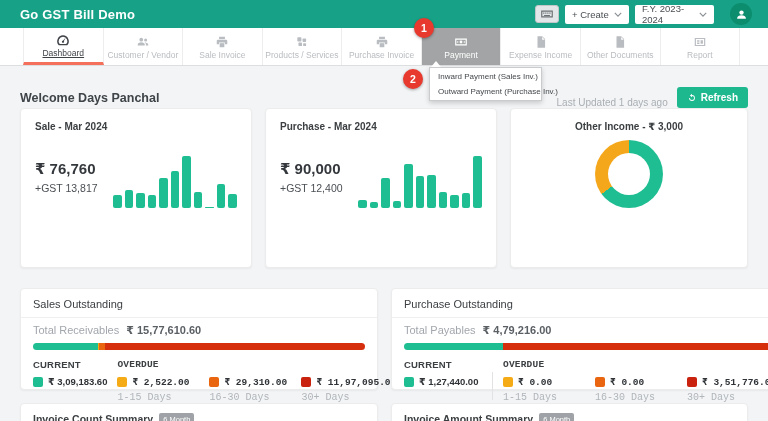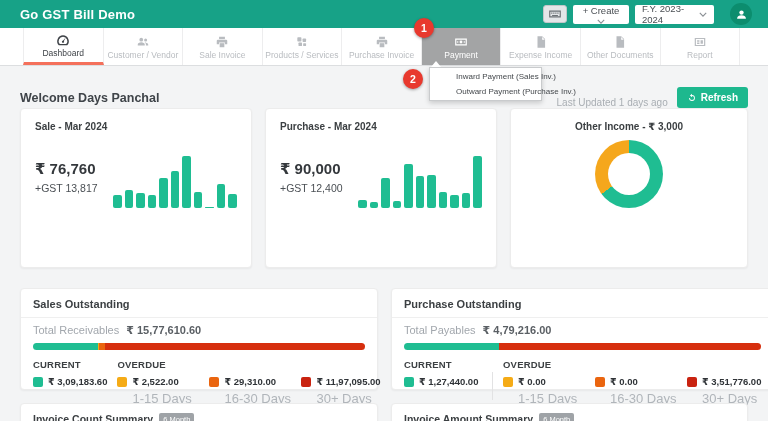--- a/index.html
+++ b/index.html
@@ -7,47 +7,47 @@
   .page { position:relative; width:768px; height:421px; overflow:hidden; background:#f3f4f5; }
 
   
   .topbar { height:28px; background:#17a287; display:flex; align-items:center; padding:0 16px 0 20px; }
   .app-title { color:#fff; font-size:13px; font-weight:bold; letter-spacing:.2px; }
   .topbar-right { margin-left:auto; display:flex; align-items:center; }
   .kb-btn { width:24px; height:18px; background:#e3e6e8; border:1px solid #c2c6c9; border-radius:3px;
             display:flex; align-items:center; justify-content:center; color:#6c7175; cursor:pointer; }
   .tb-select { background:#fff; border-radius:2px; height:19px; display:flex; align-items:center;
                justify-content:space-between; font-size:9.5px; color:#4a4f54; padding:0 7px; cursor:pointer; }
-  .sel-create { width:56px; margin-left:6px;flex-direction:column; }
+  .sel-create { width:64px; margin-left:6px; }
   .sel-fy { width:79px; margin-left:6px; }
   .avatar { width:22px; height:22px; border-radius:50%; background:#0c8d6e; margin-left:16px;
             display:flex; align-items:center; justify-content:center; cursor:pointer; }
 
   
   .nav { height:38px; background:#fff; border-bottom:1px solid #dcdee0; display:flex; padding-left:23px; }
   .nav-tabs { display:flex; width:717px; }
   .tab { flex:1; display:flex; flex-direction:column; align-items:center; justify-content:center;
          font-size:8.5px; color:#b9bcc0; text-align:center; line-height:1.15; border-right:1px solid #ededee;
          cursor:pointer; padding:2px 2px 0 2px; }
   .tab:first-child { border-left:1px solid #ededee; }
   .tab .ticon { height:14px; margin-bottom:2px; display:flex; align-items:center; }
-  .tab.active { color:#3f4348; border-bottom:3px solid #f4705b; padding-bottom:0; }
+  .tab.active { color:#3f4348; border-bottom:3px solid #f4705b; padding-bottom:0;text-decoration:underline; }
   .tab.highlight { background:#a3a4a5; color:#fff; }
 
   
   .num-badge { position:absolute; width:20px; height:20px; border-radius:50%; background:#e8392e;
                color:#fff; font-size:10.5px; font-weight:bold; display:flex; align-items:center;
                justify-content:center; box-shadow:0 1px 3px rgba(0,0,0,.35); z-index:40; }
   .badge-1 { left:414px; top:18px; }
   .badge-2 { left:403px; top:69px; }
   .menu-caret { position:absolute; left:431px; top:61px; width:0; height:0; z-index:31;
                 border-left:5px solid transparent; border-right:5px solid transparent; border-bottom:6px solid #fff; }
   .dropdown { position:absolute; left:429px; top:67px; width:113px; background:#fff;
               border:1px solid #c9cbcd; box-shadow:0 2px 5px rgba(0,0,0,.18); z-index:30; padding:1px 0; }
-  .dropdown .dd-item { font-size:8px; color:#44484c; padding:3px 26px; cursor:pointer; white-space:nowrap; }
+  .dropdown .dd-item { font-size:8px; color:#44484c; padding:3px 8px; cursor:pointer; white-space:nowrap; }
 
   
   .content { padding:0 20px; }
   .welcome-row { margin-top:21px; height:21px; display:flex; align-items:center; }
   .welcome-title { font-size:12.5px; font-weight:bold; color:#3f4449; }
   .welcome-right { margin-left:auto; display:flex; align-items:flex-end; }
   .last-updated { font-size:10px; color:#a9aeb3; margin-right:9px; }
   .refresh-btn { background:#1db88e; color:#fff; border:none; border-radius:3px; height:21px;
                  padding:0 10px; font-size:10px; font-weight:bold; display:flex; align-items:center;
                  gap:4px; cursor:pointer; font-family:inherit; }
@@ -64,37 +64,37 @@
   .mc-chart .bar { flex:1; border-radius:2px; min-height:1px; }
 
   .donut-card { height:160px; padding:12px 10px; display:flex; }
   .donut-half { flex:1; display:flex; flex-direction:column; align-items:center; }
   .donut-title { font-size:10px; font-weight:bold; color:#3c4043; margin-bottom:8px; white-space:nowrap; }
   .donut { width:68px; height:68px; border-radius:50%; position:relative; }
   .donut .hole { position:absolute; left:13px; top:13px; width:42px; height:42px; border-radius:50%; background:#fff; }
 
   .row2 { margin-top:20px; display:grid; grid-template-columns:358px 1fr; gap:13px; }
   .out-card { height:102px; }
-  .oc-title { font-size:11px; font-weight:bold; color:#3c4043; padding:9px 12px 7px; border-bottom:1px solid #efefef; }
+  .oc-title { font-size:11px; font-weight:normal; color:#3c4043; padding:9px 12px 7px; border-bottom:1px solid #efefef; }
   .oc-body { padding:6px 12px 0; }
   .oc-total { font-size:11px; }
   .oc-total .lbl { color:#a2a7ad; }
   .oc-total .val { color:#5a5f64; font-weight:bold; margin-left:4px; }
   .oc-bar { margin-top:6px; height:7px; border-radius:4px; overflow:hidden; display:flex; }
   .oc-bar div { height:100%; }
   .leg { display:flex; margin-top:9px; }
   .leg-col.cur { width:88px; }
   .leg-h { font-size:9.5px; font-weight:bold; color:#3c4043; letter-spacing:.2px; }
   .leg-item { display:flex; align-items:center; gap:5px; margin-top:6px; }
   .leg-sq { width:10px; height:10px; border-radius:2px; flex:none; }
   .leg-val { font-size:9.5px; font-weight:bold; color:#2f3337; white-space:nowrap; }
   .leg-sep { width:1px; background:#e2e2e3; margin:13px 10px 0 0; height:28px; }
-  .leg-col.od { flex:1; }
+  .leg-col.od { flex:1;font-family:Liberation Mono, monospace; }
   .od-grid { display:grid; grid-template-columns:92px 92px 1fr; }
-  .leg-day { font-size:13px; color:#b0b5ba; margin-top:4px; margin-left:15px; }
+  .leg-day { font-size:10px; color:#b0b5ba; margin-top:4px; }
 
   .row3 { margin-top:13px; display:grid; grid-template-columns:358px 1fr; gap:13px; }
   .sum-card { height:80px; }
   .sc-title-row { padding:9px 12px; display:flex; align-items:center; }
   .sc-title { font-size:10.5px; font-weight:bold; color:#3c4043; }
   .sc-badge { background:#9fa3a7; color:#fff; font-size:7.5px; border-radius:2px; padding:1.5px 4px; margin-left:6px; }
 
   svg { display:block; }
 </style>
 </head>

